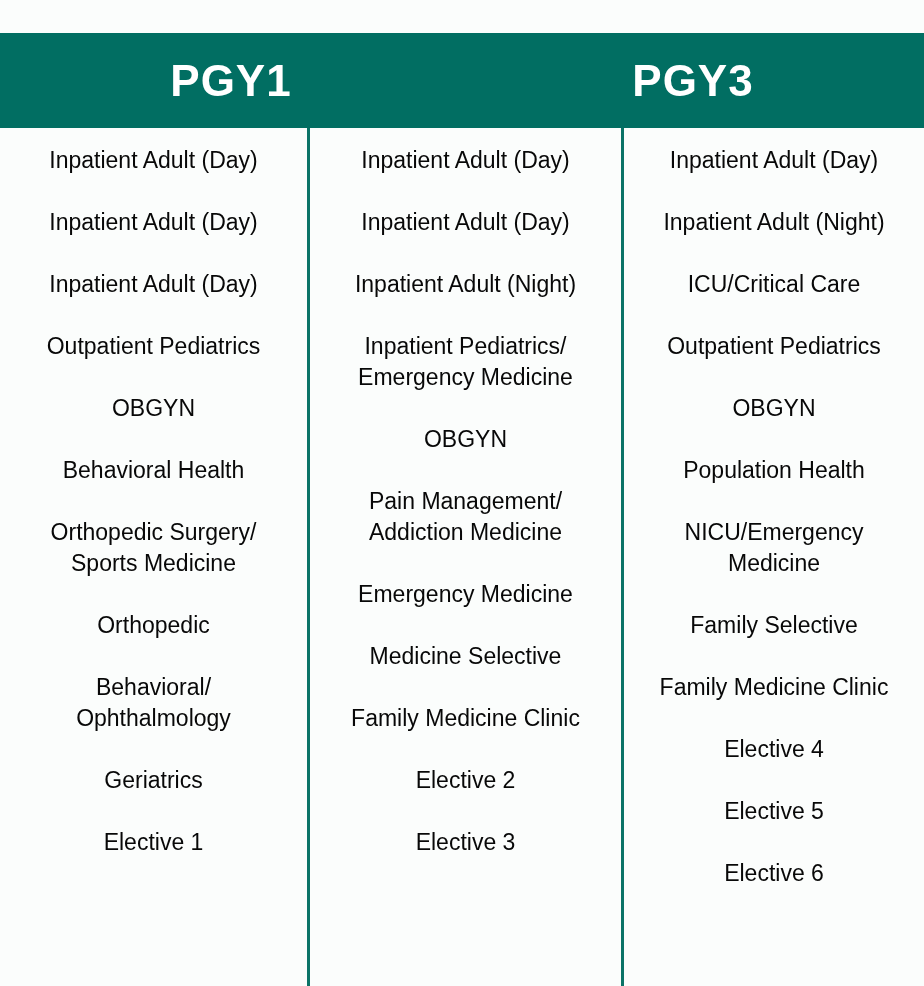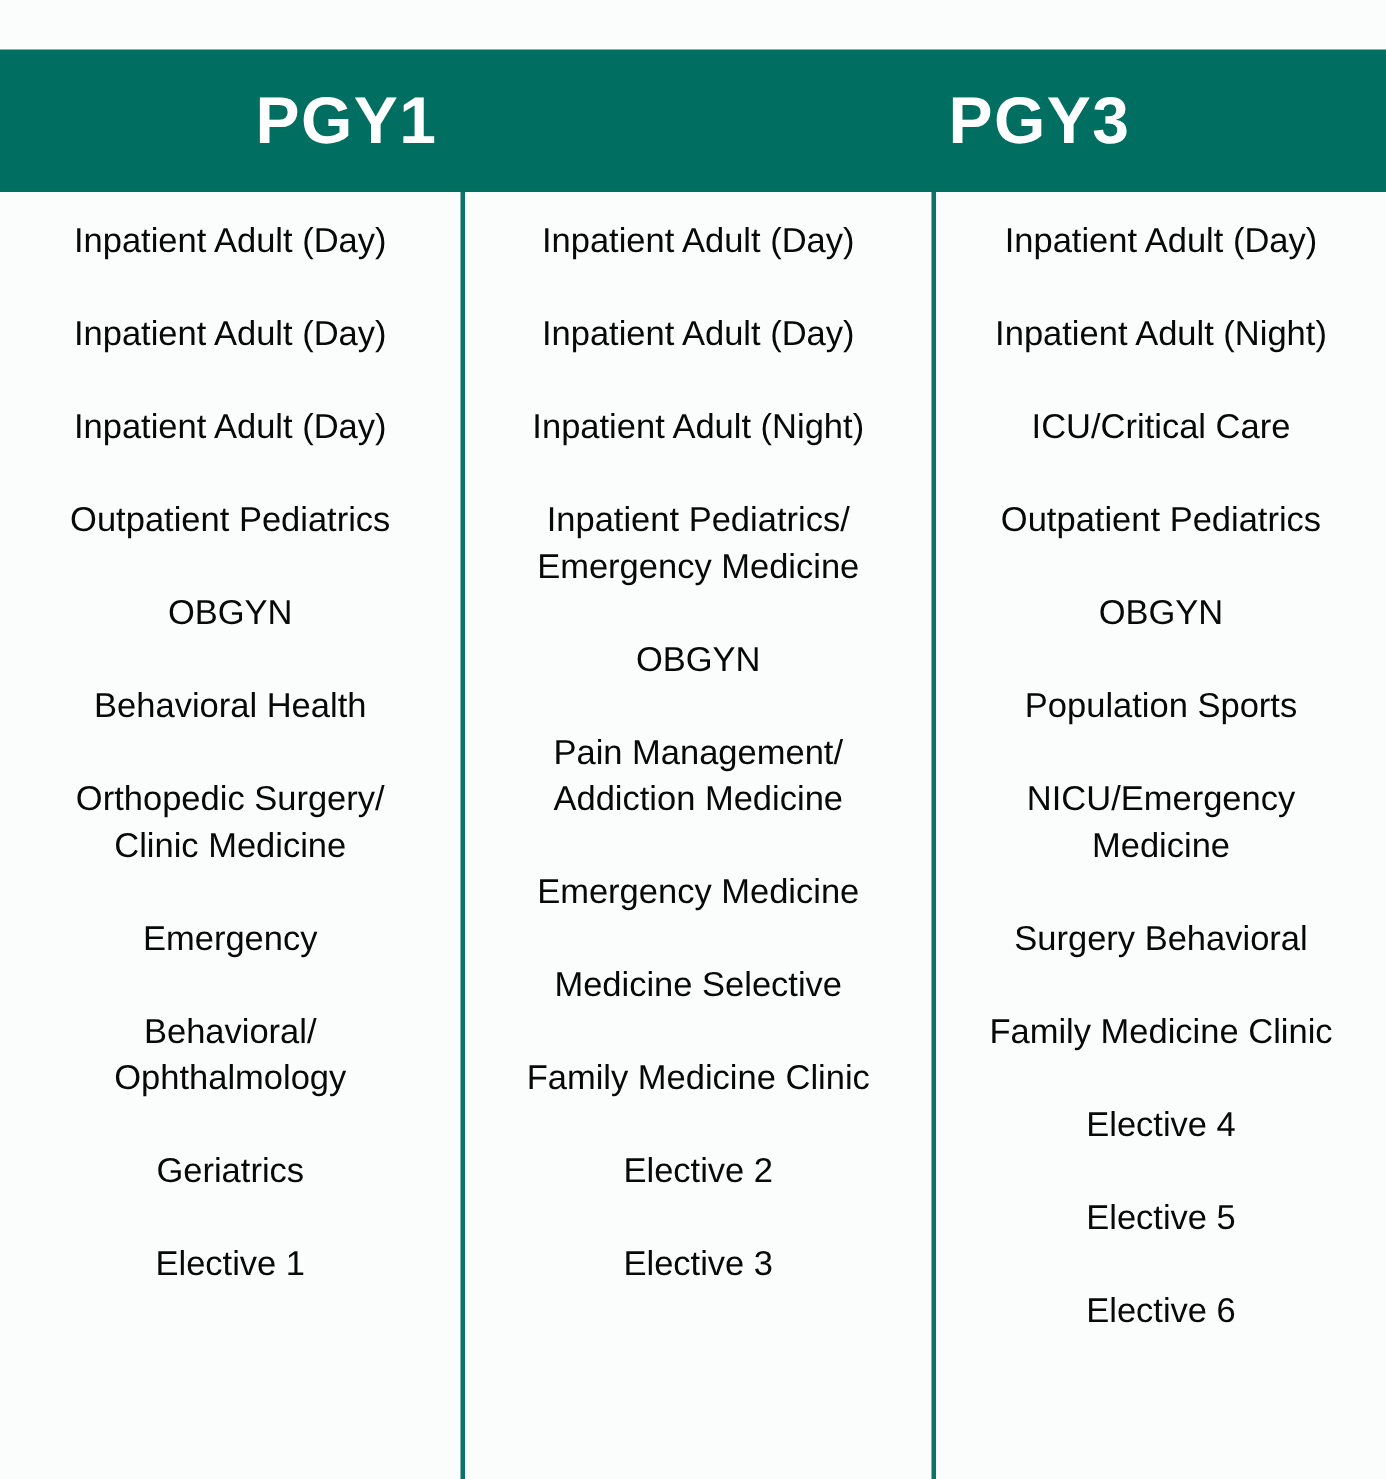--- a/index.html
+++ b/index.html
@@ -75,22 +75,22 @@
   <div class="body-row">
 
     <div class="column">
       <div class="rotation">Inpatient Adult (Day)</div>
       <div class="rotation">Inpatient Adult (Day)</div>
       <div class="rotation">Inpatient Adult (Day)</div>
       <div class="rotation">Outpatient Pediatrics</div>
       <div class="rotation">OBGYN</div>
       <div class="rotation">Behavioral Health</div>
       <div class="rotation">Orthopedic Surgery/
-Clinic Medicine</div>
-      <div class="rotation">Emergency</div>
+Sports Medicine</div>
+      <div class="rotation">Orthopedic</div>
       <div class="rotation">Behavioral/
 Ophthalmology</div>
       <div class="rotation">Geriatrics</div>
       <div class="rotation">Elective 1</div>
     </div>
 
     <div class="divider"></div>
 
     <div class="column">
       <div class="rotation">Inpatient Adult (Day)</div>
@@ -109,24 +109,24 @@
     </div>
 
     <div class="divider"></div>
 
     <div class="column">
       <div class="rotation">Inpatient Adult (Day)</div>
       <div class="rotation">Inpatient Adult (Night)</div>
       <div class="rotation">ICU/Critical Care</div>
       <div class="rotation">Outpatient Pediatrics</div>
       <div class="rotation">OBGYN</div>
-      <div class="rotation">Population Sports</div>
+      <div class="rotation">Population Health</div>
       <div class="rotation">NICU/Emergency
 Medicine</div>
-      <div class="rotation">Surgery Behavioral</div>
+      <div class="rotation">Family Selective</div>
       <div class="rotation">Family Medicine Clinic</div>
       <div class="rotation">Elective 4</div>
       <div class="rotation">Elective 5</div>
       <div class="rotation">Elective 6</div>
     </div>
 
   </div>
 </div>
 
 </body></html>

